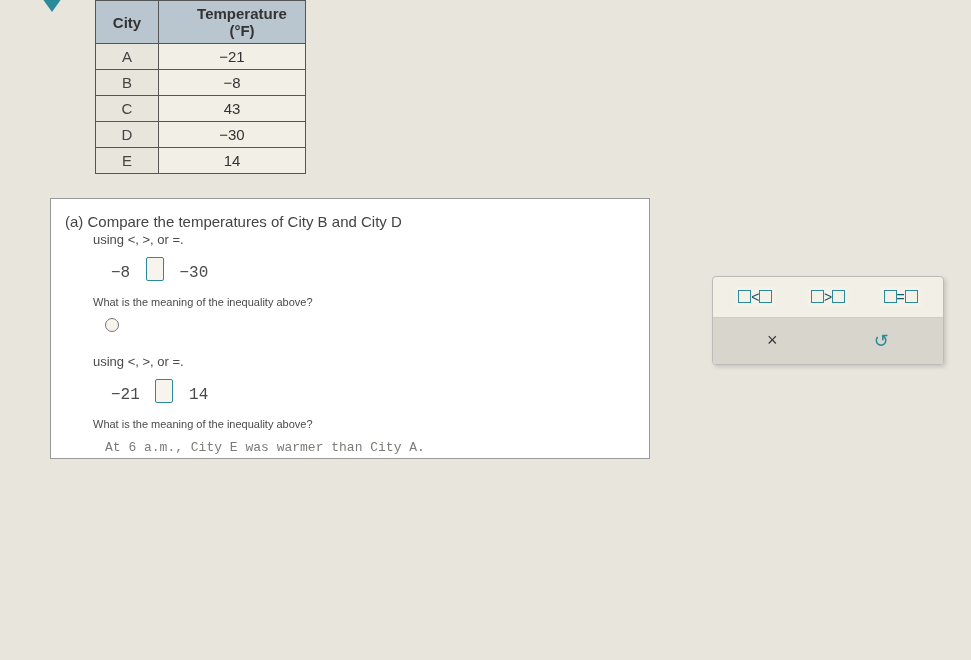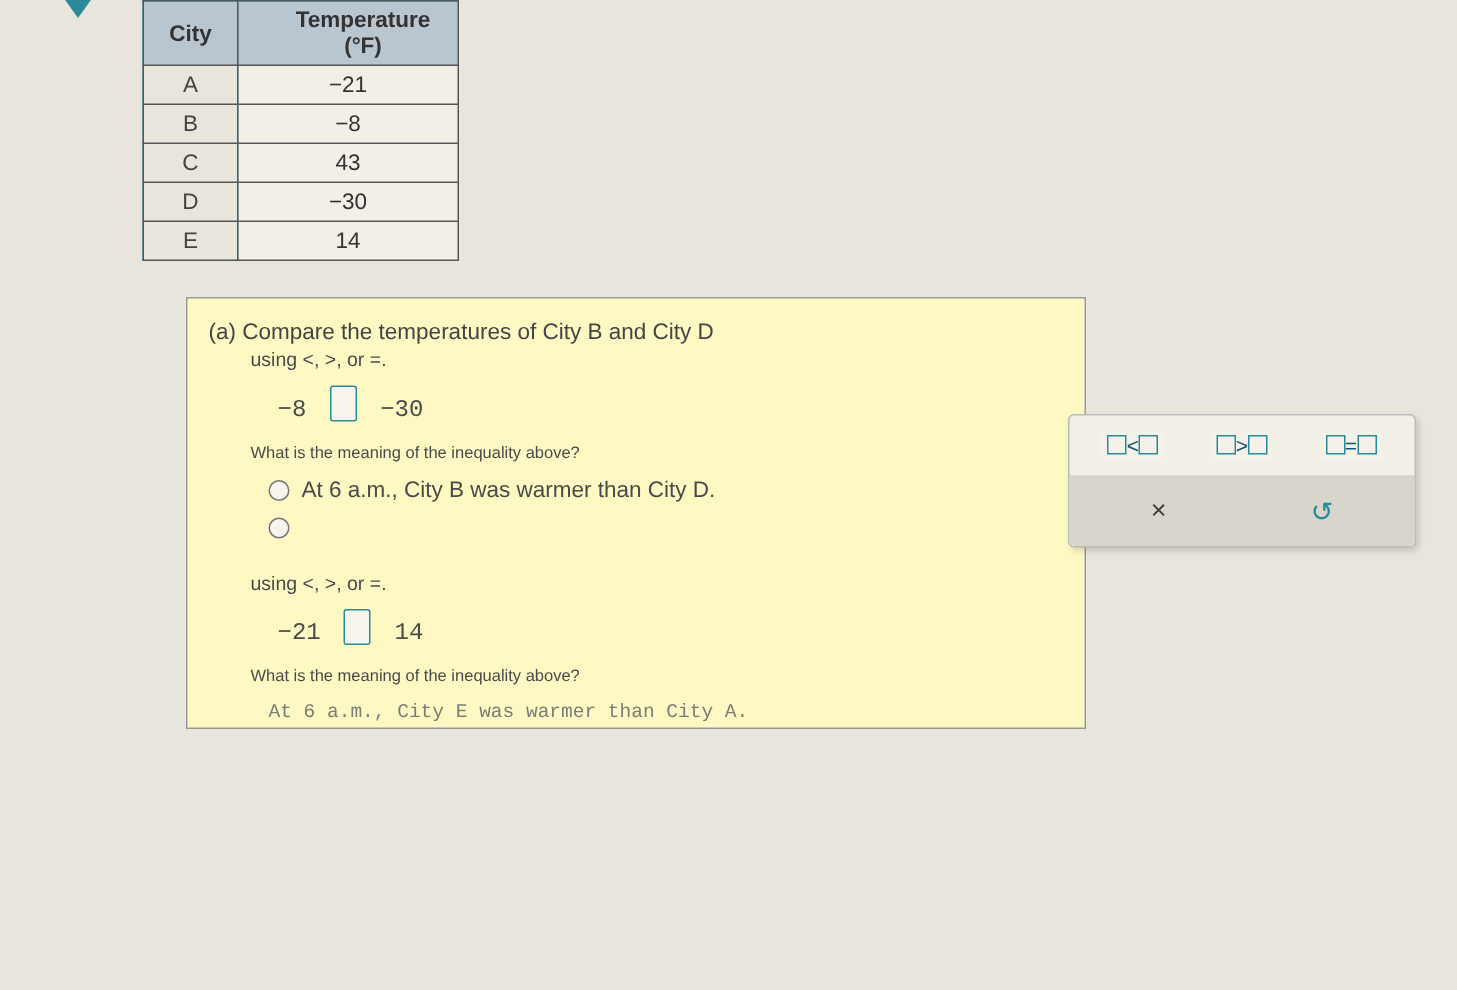--- a/index.html
+++ b/index.html
@@ -44,24 +44,24 @@
     font-weight: bold;
   }
   table.data th.city { width: 46px; }
   table.data th.temp { width: 110px; padding-left: 28px; }
   table.data td.city { background: #e8e5dd; color:#444; }
   table.data td.val  { background: #f2efe6; color:#333; }
 
   .question-box {
     border: 1px solid #999;
     margin-top: 24px;
-    margin-left: 104px;
+    margin-left: 30px;
     width: 570px;
     padding: 14px 14px 2px 14px;
-    background: #fef9c3;
+    background: #ffffff;
   }
   .part-label { color:#444; }
   .qtext { color:#444; font-size:15px; }
   .sub { margin-left: 28px; margin-top:2px; font-size:13px;}
   .expr { margin-left: 46px; margin-top:10px; font-size:16px;font-family:Liberation Mono, monospace;}
   .slot {
     display:inline-block;
     width: 16px;
     height: 22px;
     border: 1.5px solid #2a8a9a;
@@ -170,24 +170,20 @@
     <div class="sub">using &lt;, &gt;, or =.</div>
     <div class="expr">
       <span>−8</span>
       <span class="slot"></span>
       <span>−30</span>
     </div>
 
     <div class="meaning">What is the meaning of the inequality above?</div>
     <div class="opt">
       <span class="radio"></span>
-      <span>At 6 a.m., City B was warmer than City D.</span>
-    </div>
-    <div class="opt">
-      <span class="radio"></span>
     </div>
 
     <div class="part-b">
       <div class="sub">using &lt;, &gt;, or =.</div>
       <div class="expr">
         <span>−21</span>
         <span class="slot"></span>
         <span>14</span>
       </div>
       <div class="meaning">What is the meaning of the inequality above?</div>

